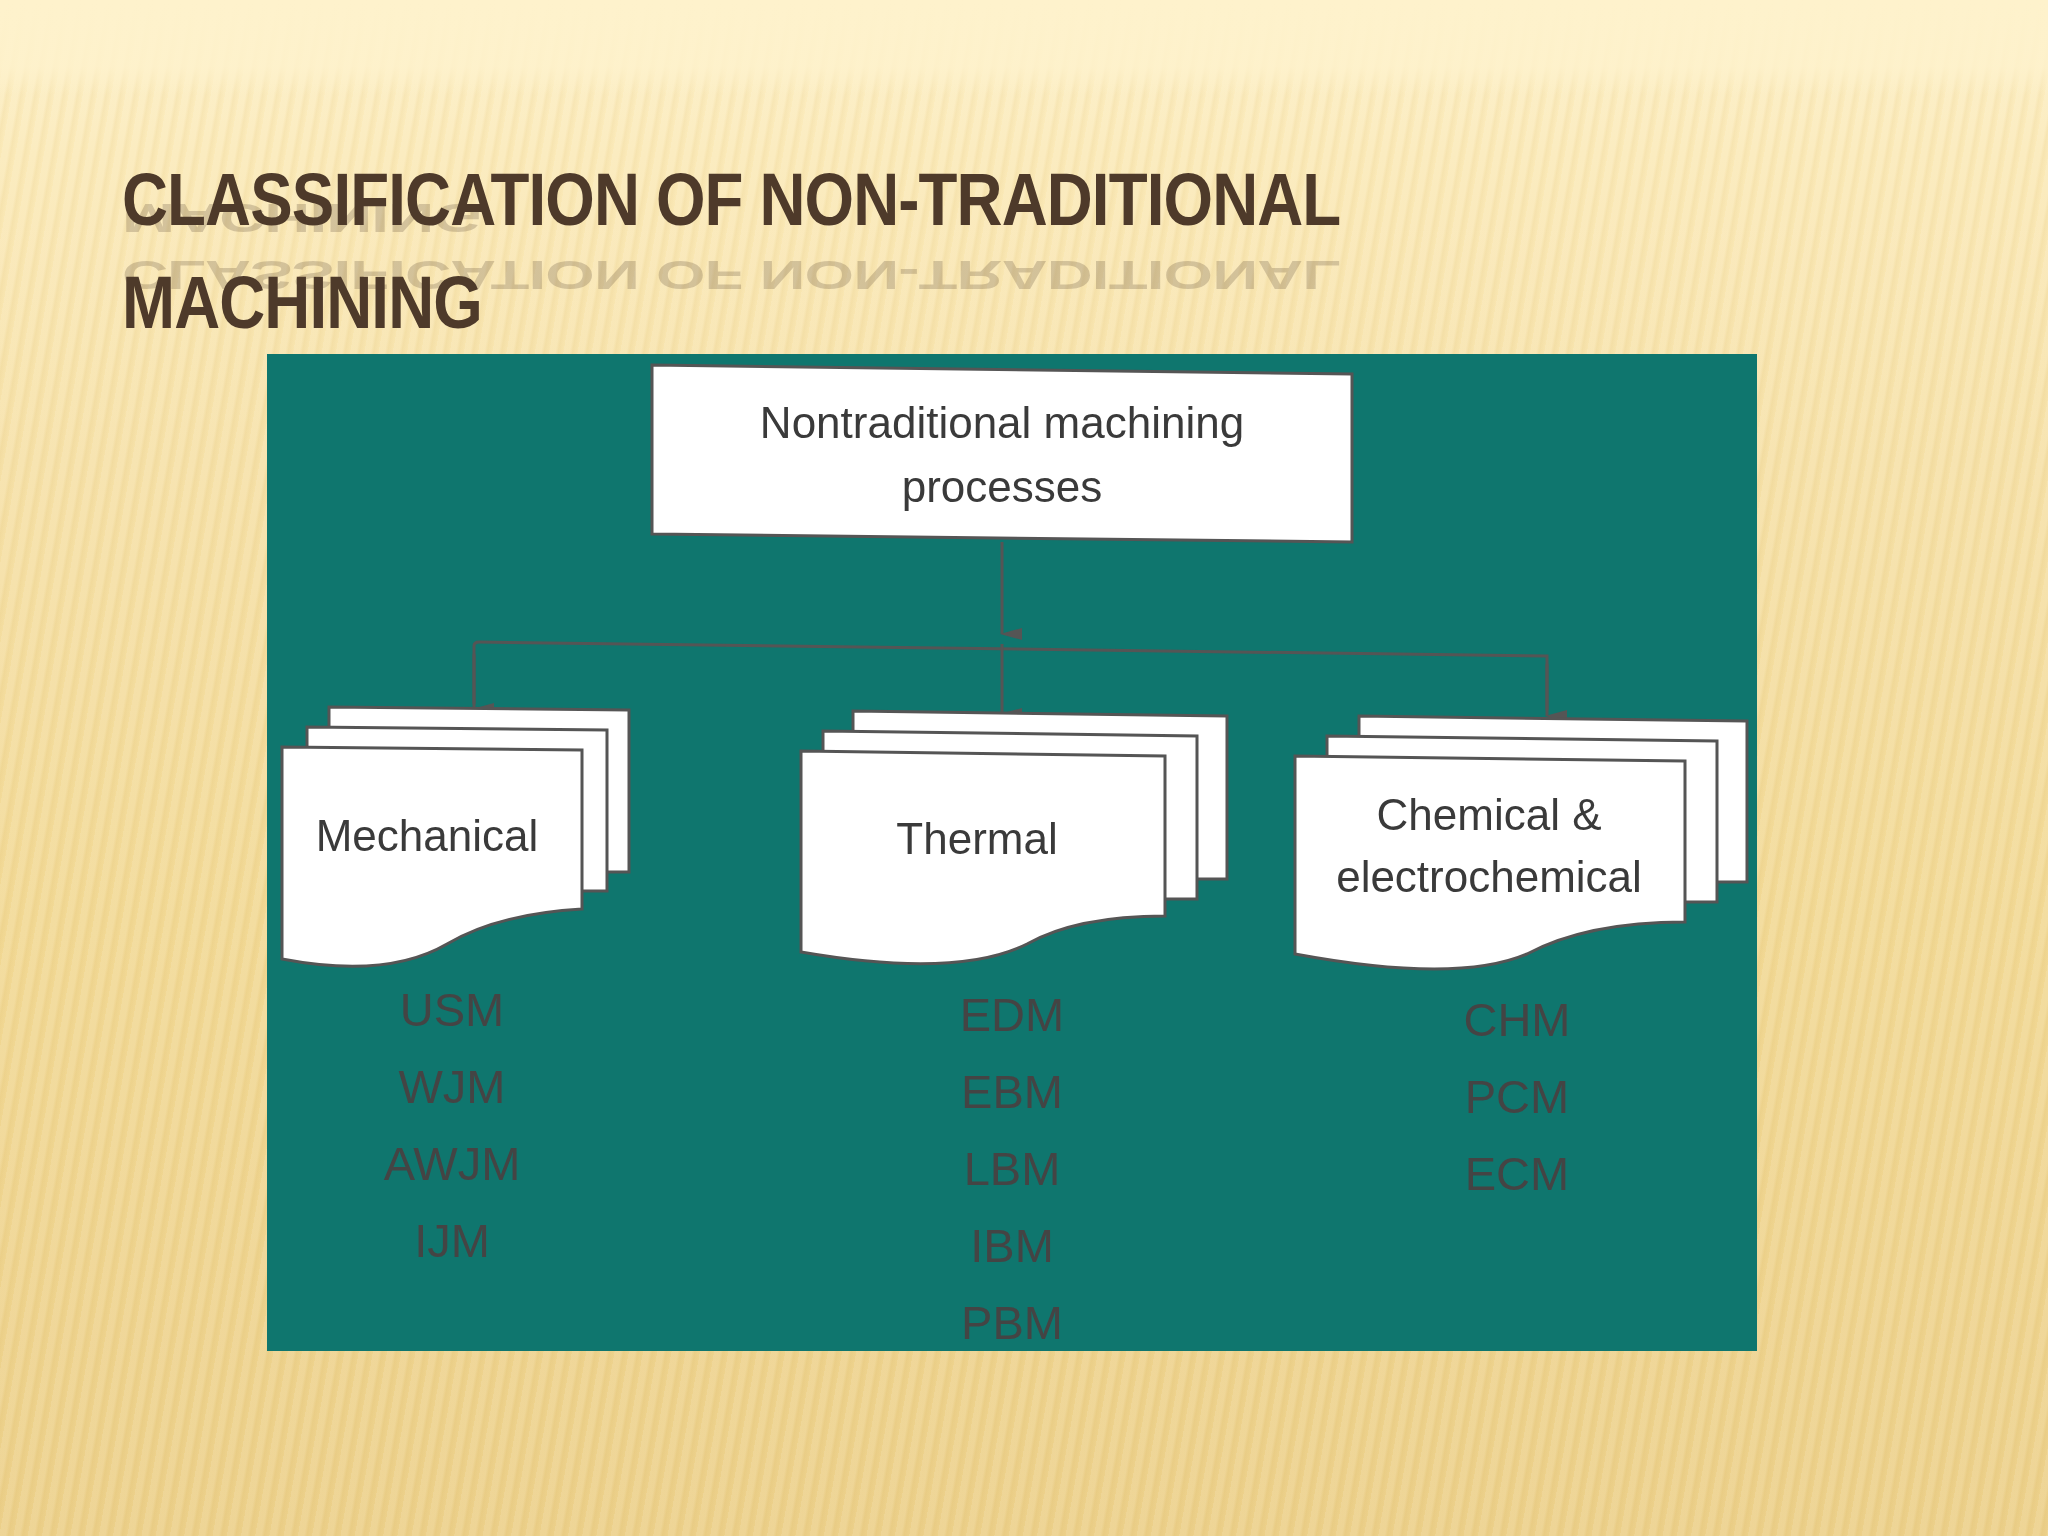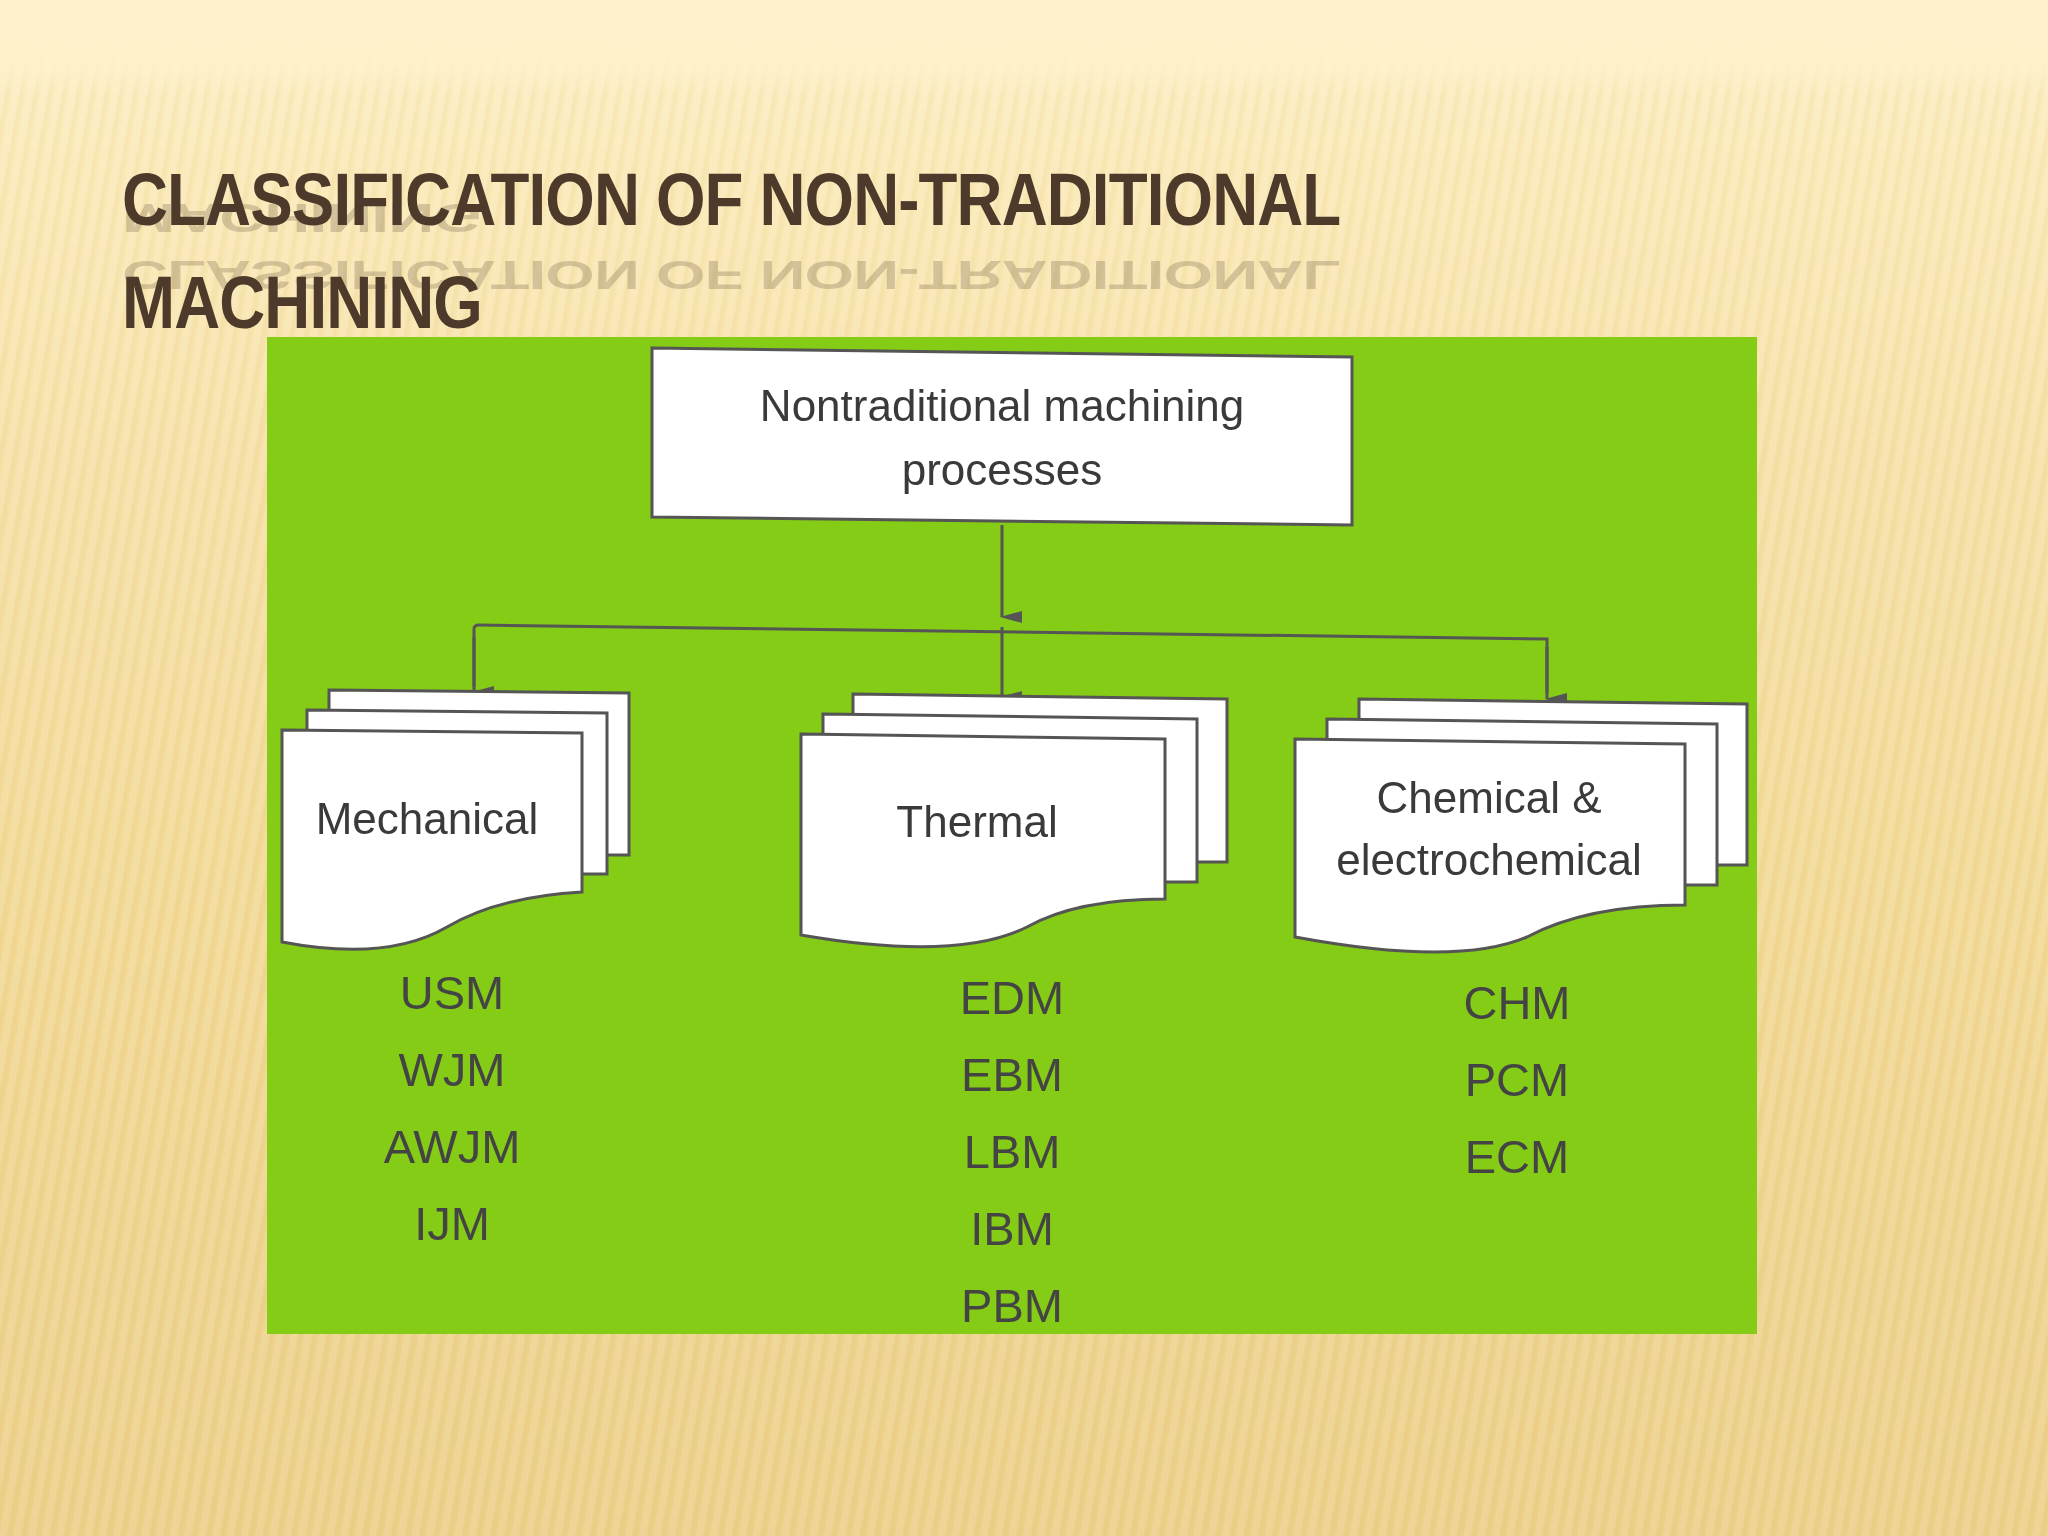--- a/index.html
+++ b/index.html
@@ -24,22 +24,22 @@
   .slide-title .line { display: block; white-space: nowrap; }
   .title-reflect {
     position: absolute; left: 122px; top: 148px; width: 1700px;
     font-weight: bold; font-size: 74px; line-height: 103px; color: #4e3a2a;
     letter-spacing: -1px; transform-origin: left top;
     transform: translateY(155px) scaleX(0.86) scaleY(-0.55);
     opacity: 0.22; pointer-events: none;
   }
   .title-reflect .line { display: block; white-space: nowrap; }
   .figure {
-    position: absolute; left: 267px; top: 337px; width: 1490px; height: 997px;
-    background: #84cc16;
+    position: absolute; left: 267px; top: 354px; width: 1490px; height: 997px;
+    background: #0f766e;
   }
   .figure svg { position: absolute; left: 0; top: 0; }
   .node-text { font-family: "Liberation Sans", sans-serif; fill: #3a3a3a; }
   .abbr { font-family: "Liberation Sans", sans-serif; fill: #444; font-size: 47px; }
 </style>
 </head>
 <body>
 
 <div class="top-band"></div>
 

